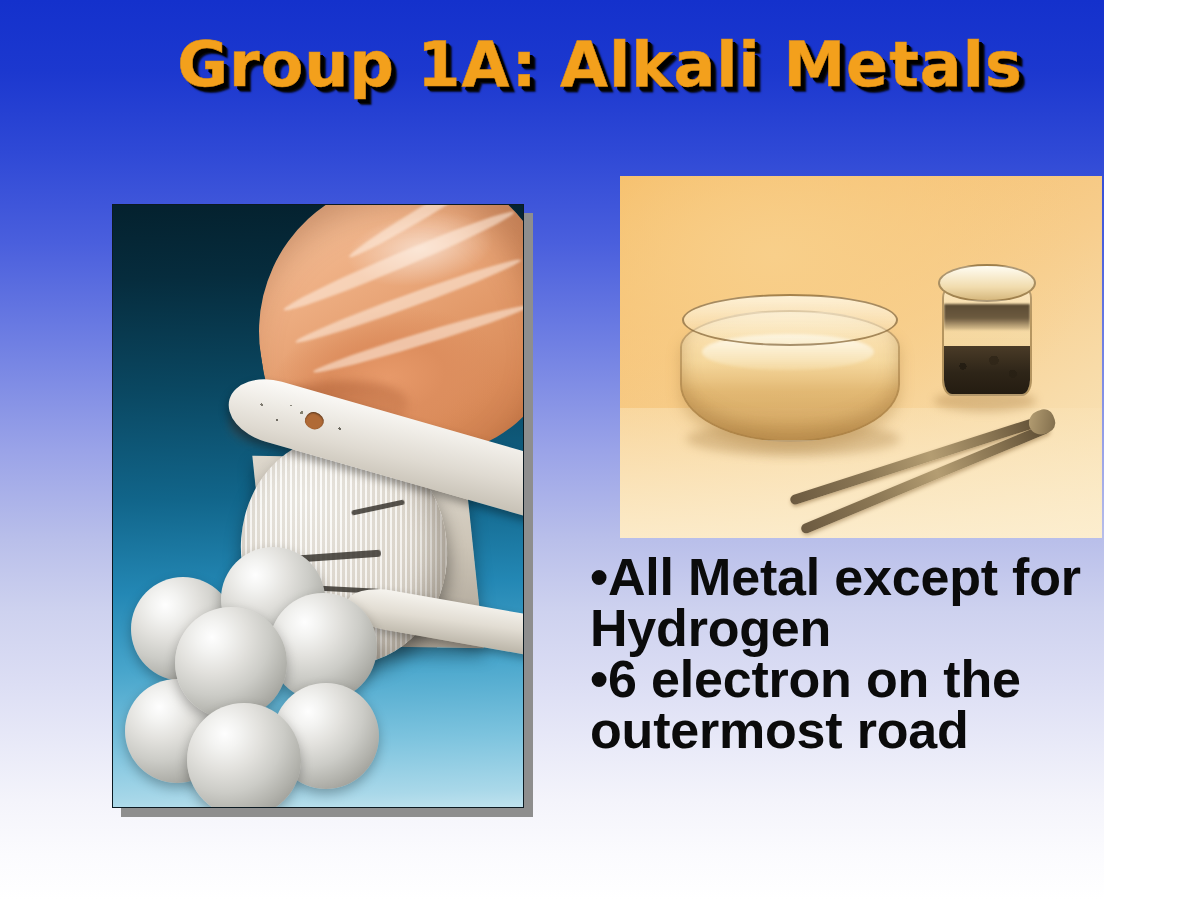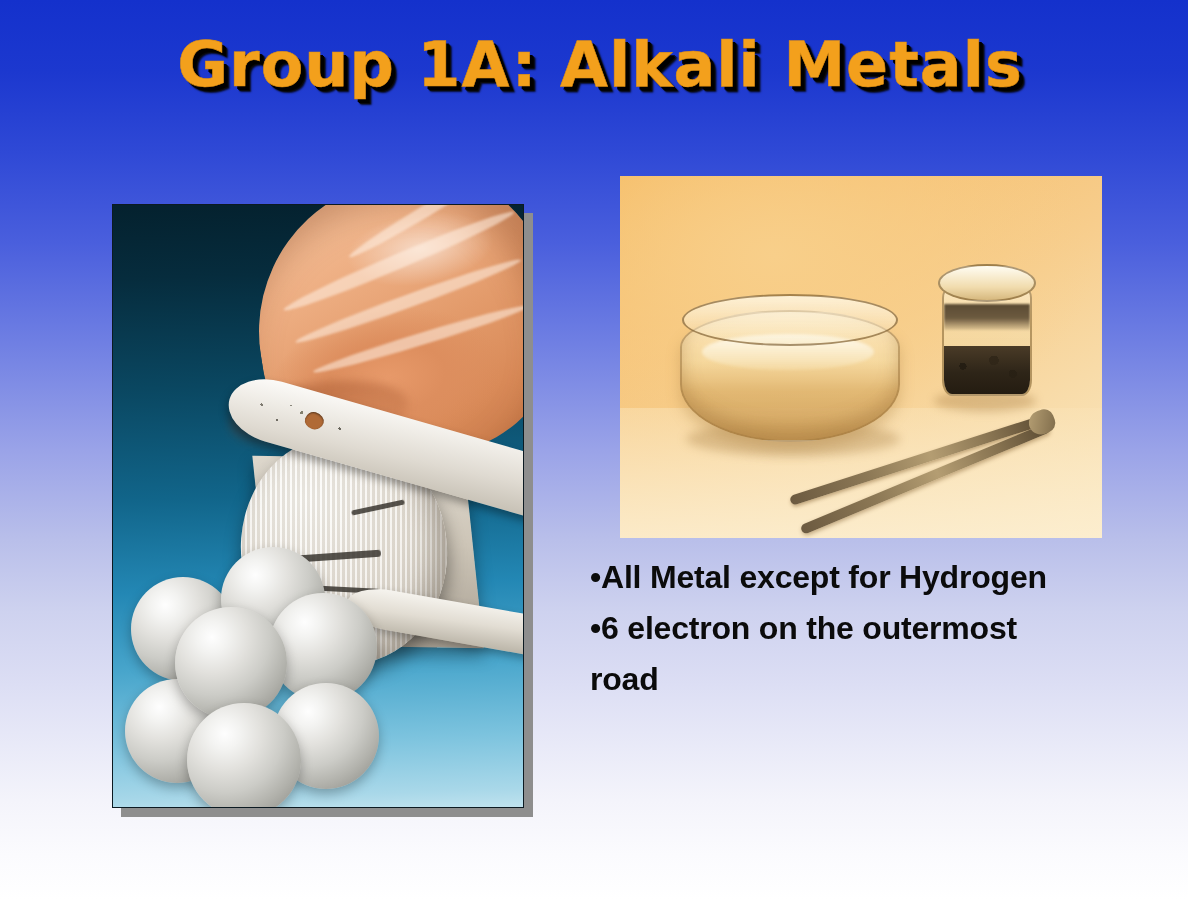--- a/index.html
+++ b/index.html
@@ -8,21 +8,21 @@
     padding: 0;
     background: #ffffff;
   }
   body {
     font-family: "Liberation Sans", sans-serif;
   }
 
   
   .slide {
     position: relative;
-    width: 1188px;
+    width: 1104px;
     height: 900px;
     overflow: hidden;
     background: linear-gradient(to bottom,
         #1431cc 0%,
         #1c38cf 8%,
         #2f49d6 17%,
         #4a5fdd 27%,
         #6f7fe3 38%,
         #9aa3e8 50%,
         #b9bfea 60%,
@@ -384,21 +384,21 @@
   
   .bullets {
     position: absolute;
     left: 590px;
     top: 552px;
     width: 500px;
   }
   .bullet-line {
     font-family: "Liberation Sans", sans-serif;
     font-weight: 700;
-    font-size: 32px;
+    font-size: 52px;
     line-height: 51px;
     color: #0b0b0b;
     letter-spacing: -0.2px;
     white-space: pre-wrap;
   }
 </style>
 </head>
 <body>
 
 <div class="slide">

